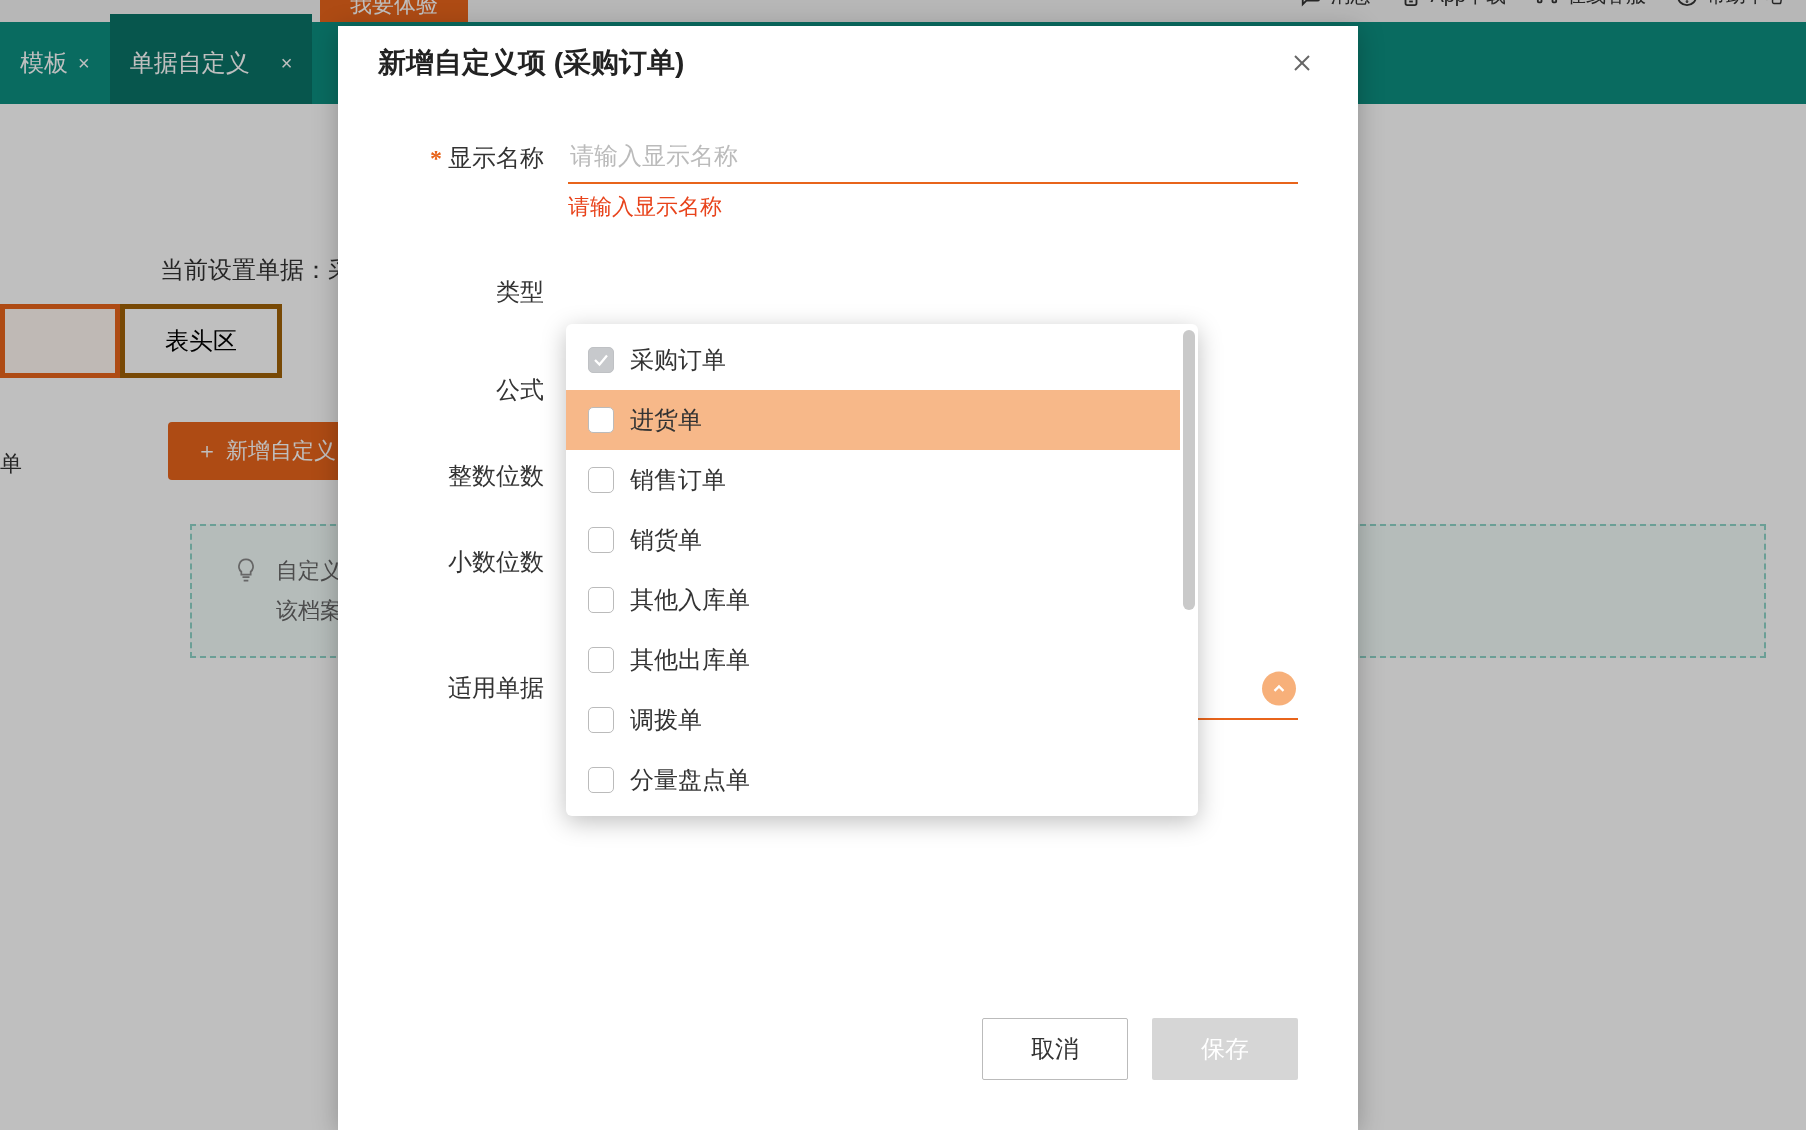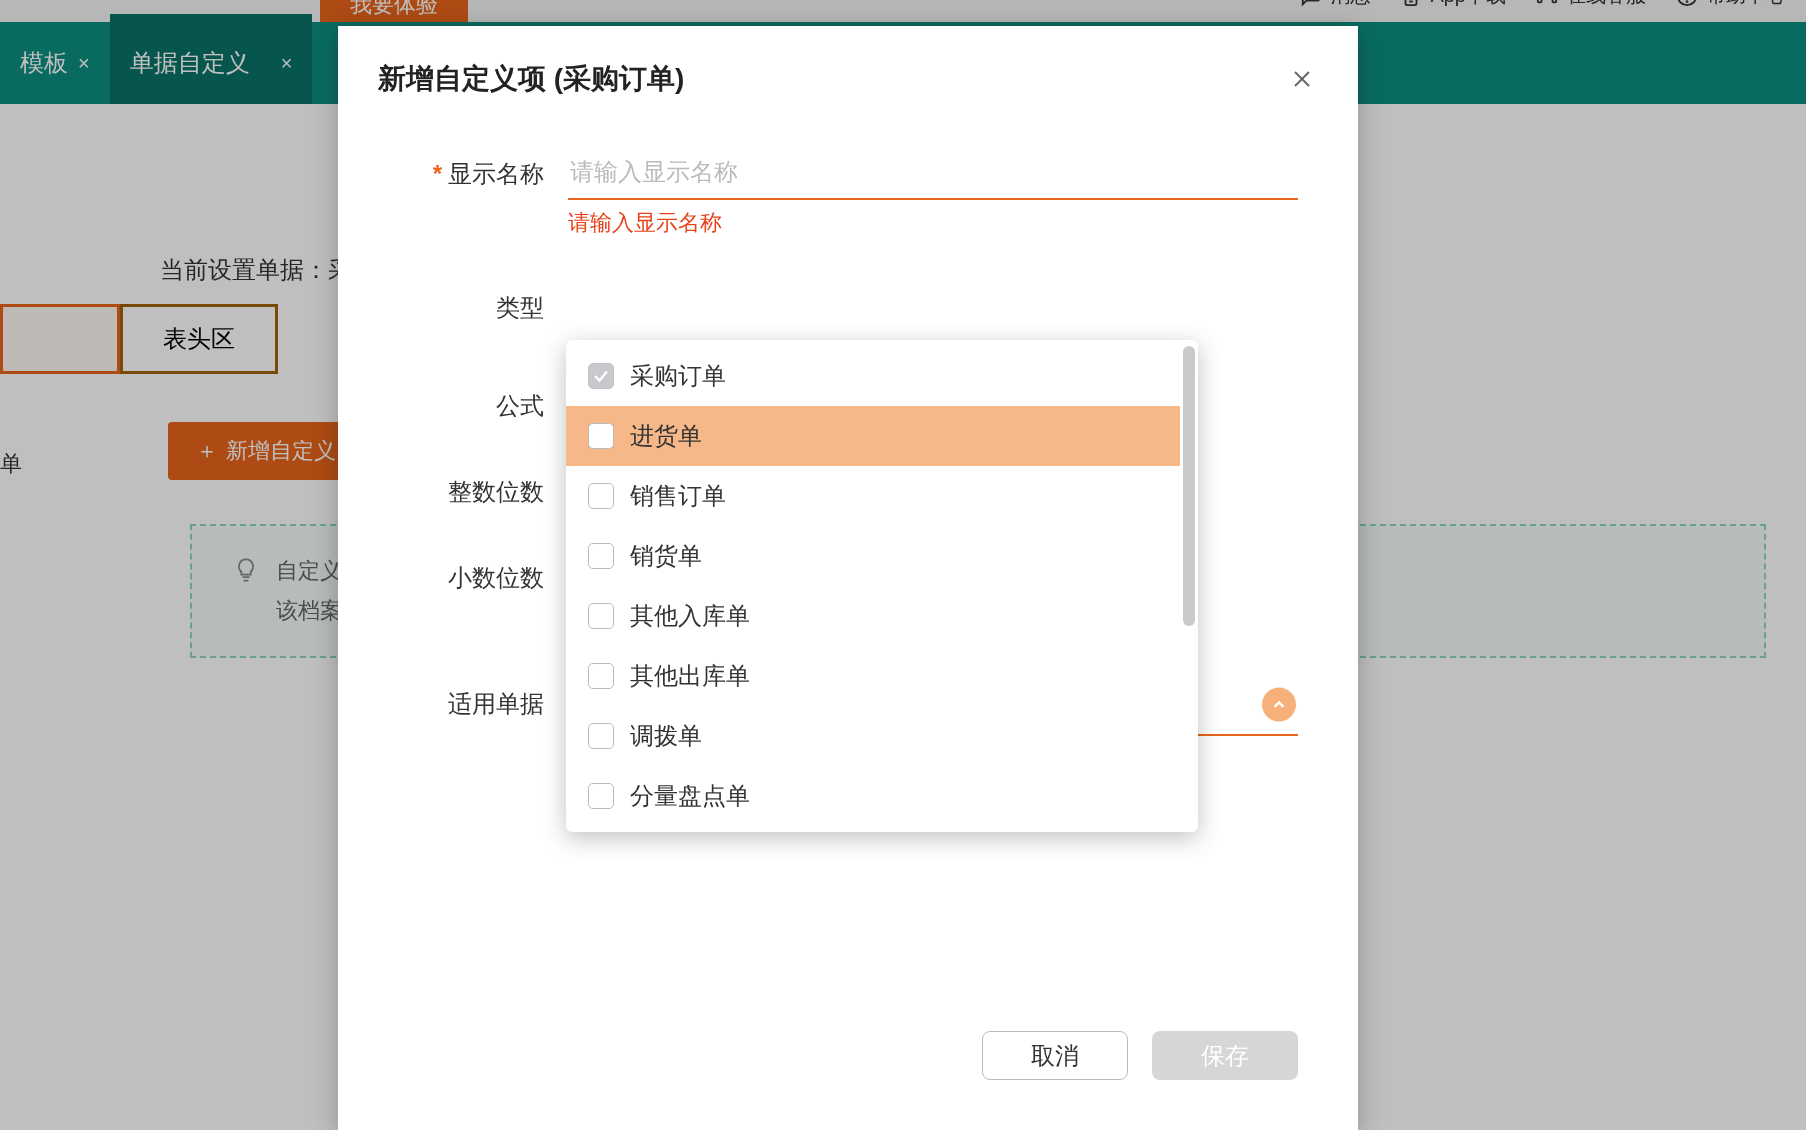--- a/index.html
+++ b/index.html
@@ -35,21 +35,21 @@
     position:absolute; top:104px; left:0; right:0; bottom:0;
     background:#fff;
   }
   .bg-setting-label {
     position:absolute; top:150px; left:160px; font-size:24px; color:#333;
   }
   .bg-subtabs {
     position:absolute; top:200px; left:0; display:flex;
   }
   .bg-subtab {
-    border:3px solid #a16207; padding:16px 40px; font-size:24px; background:#fff;
+    border:5px solid #a16207; padding:16px 40px; font-size:24px; background:#fff;
   }
   .bg-subtab.active { color:#e8641b; border-color:#e8641b; background:#fff7f2;}
   .bg-add-btn {
     position:absolute; top:318px; left:168px;
     background:#e8641b; color:#fff; padding:14px 28px; font-size:22px; border-radius:4px;
   }
   .bg-sidebar-item {
     position:absolute; top:345px; left:0; font-size:22px; color:#333;
   }
   .bg-hint-box {
@@ -67,38 +67,38 @@
   .modal {
     position:absolute;
     top:26px; left:338px;
     width:1020px;
     bottom:0;
     background:#fff;
     box-shadow:0 4px 24px rgba(0,0,0,0.25);
     display:flex; flex-direction:column;
   }
   .modal-header {
-    padding:34px 40px 20px 40px;
+    padding:18px 40px 20px 40px;
     display:flex; align-items:center; justify-content:space-between;
   }
   .modal-title { font-size:28px; font-weight:600; color:#222; }
   .modal-close { width:32px; height:32px; display:flex; align-items:center; justify-content:center; cursor:pointer; color:#666;}
   .modal-close svg { width:24px; height:24px; }
 
   .modal-body {
     flex:1; padding:10px 60px 20px 60px; position:relative;
   }
 
   .form-row {
     display:flex; align-items:flex-start;
     margin:24px 0 48px 0;
   }
   .form-label {
     width:170px; text-align:right; padding-right:24px;
-    font-size:24px; color:#333; padding-top:6px;
+    font-size:24px; color:#333; padding-top:6px;font-family:Liberation Serif, serif;
   }
   .form-label.required::before { content:"*"; color:#e8641b; font-weight:bold; margin-right:6px;}
   .form-field {
     flex:1; position:relative;
   }
   .text-input {
     width:100%; border:none; border-bottom:2px solid #e8641b;
     font-size:24px; padding:6px 2px 12px 2px; outline:none;
     background:transparent;
   }
@@ -170,23 +170,23 @@
   .dd-thumb {
     width:12px; height:280px; background:#c9c9c9; border-radius:6px;
   }
 
   
   .modal-footer {
     padding:24px 60px 50px 60px;
     display:flex; justify-content:flex-end; gap:24px;
   }
   .btn {
-    min-width:146px; height:49px; font-size:24px;
+    min-width:146px; height:62px; font-size:24px;
     display:flex; align-items:center; justify-content:center;
-    border-radius:8px; cursor:pointer;
+    border-radius:2px; cursor:pointer;
   }
   .btn-secondary {
     background:#fff; border:1.5px solid #bbb; color:#333;
   }
   .btn-primary {
     background:#d6d6d6; border:none; color:#fff;
   }
   .btn-primary.disabled { opacity:1; cursor:not-allowed; }
 
 </style>

